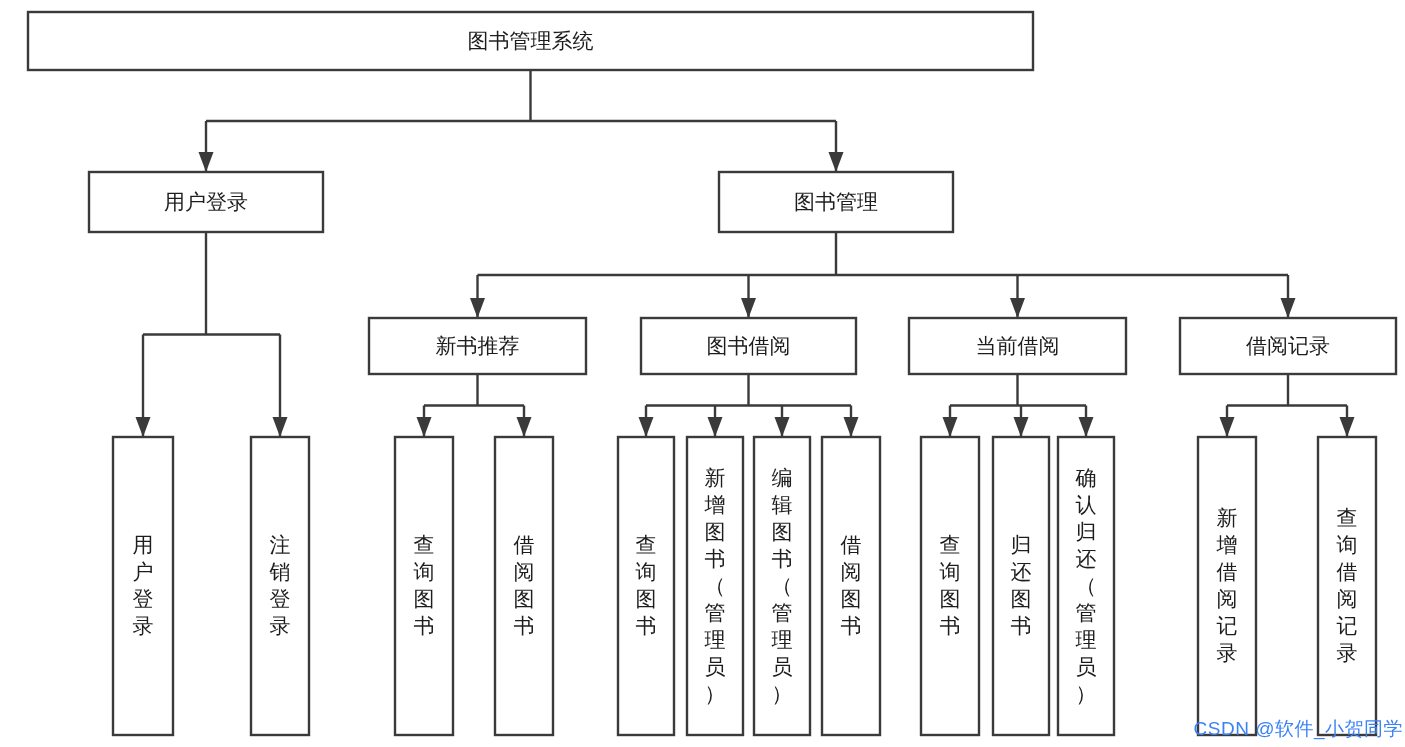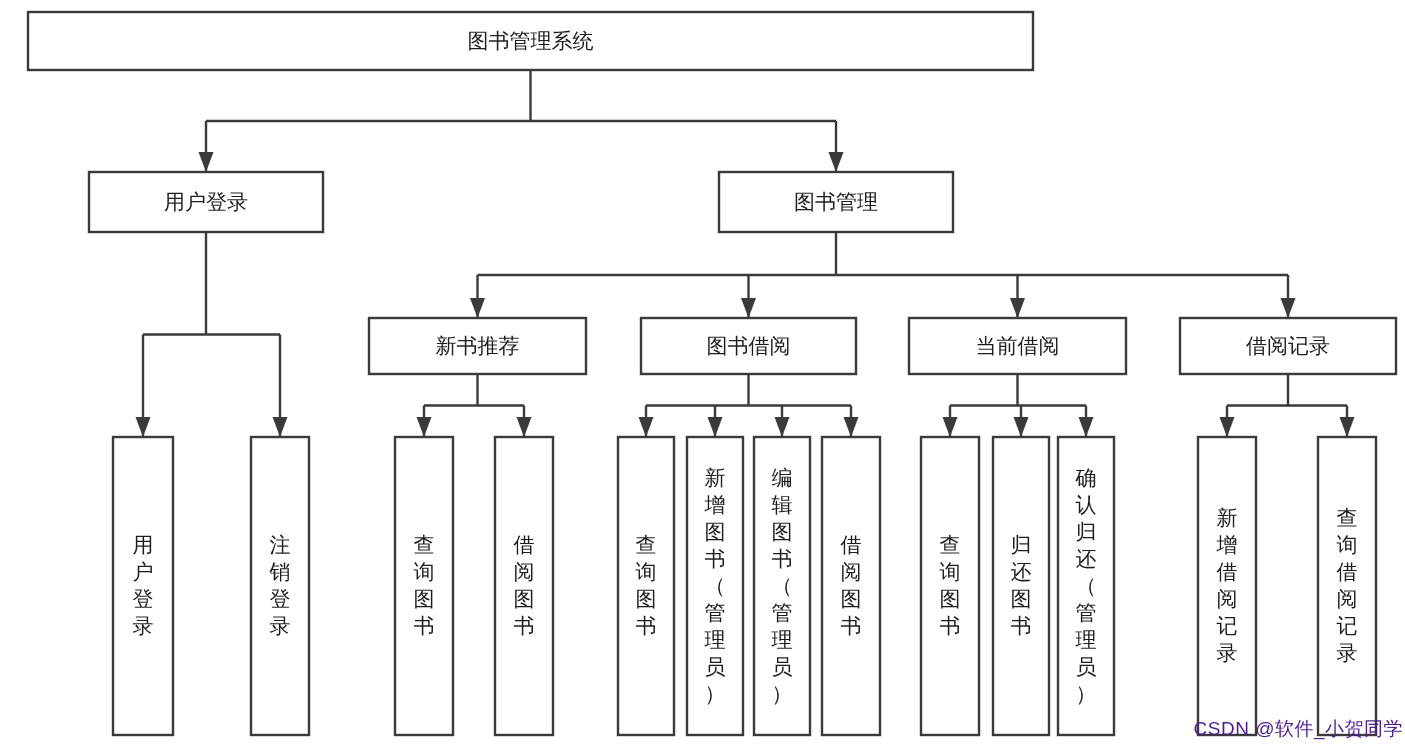--- a/index.html
+++ b/index.html
@@ -53,21 +53,21 @@
   .arrow-head {
     fill: #3a3a3a;
     stroke: none;
   }
   .watermark {
     position: absolute;
     right: 10px;
     bottom: 5px;
     font-family: "Liberation Sans", "DejaVu Sans", sans-serif;
     font-size: 19px;
-    color: #4c1d95;
+    color: #3b82f6;
     white-space: nowrap;
     pointer-events: none;
     letter-spacing: 0.5px;
   }
 </style>
 </head>
 <body>
 
 <div id="diagram-root">
   <svg class="tree" viewBox="0 0 1405 747">

